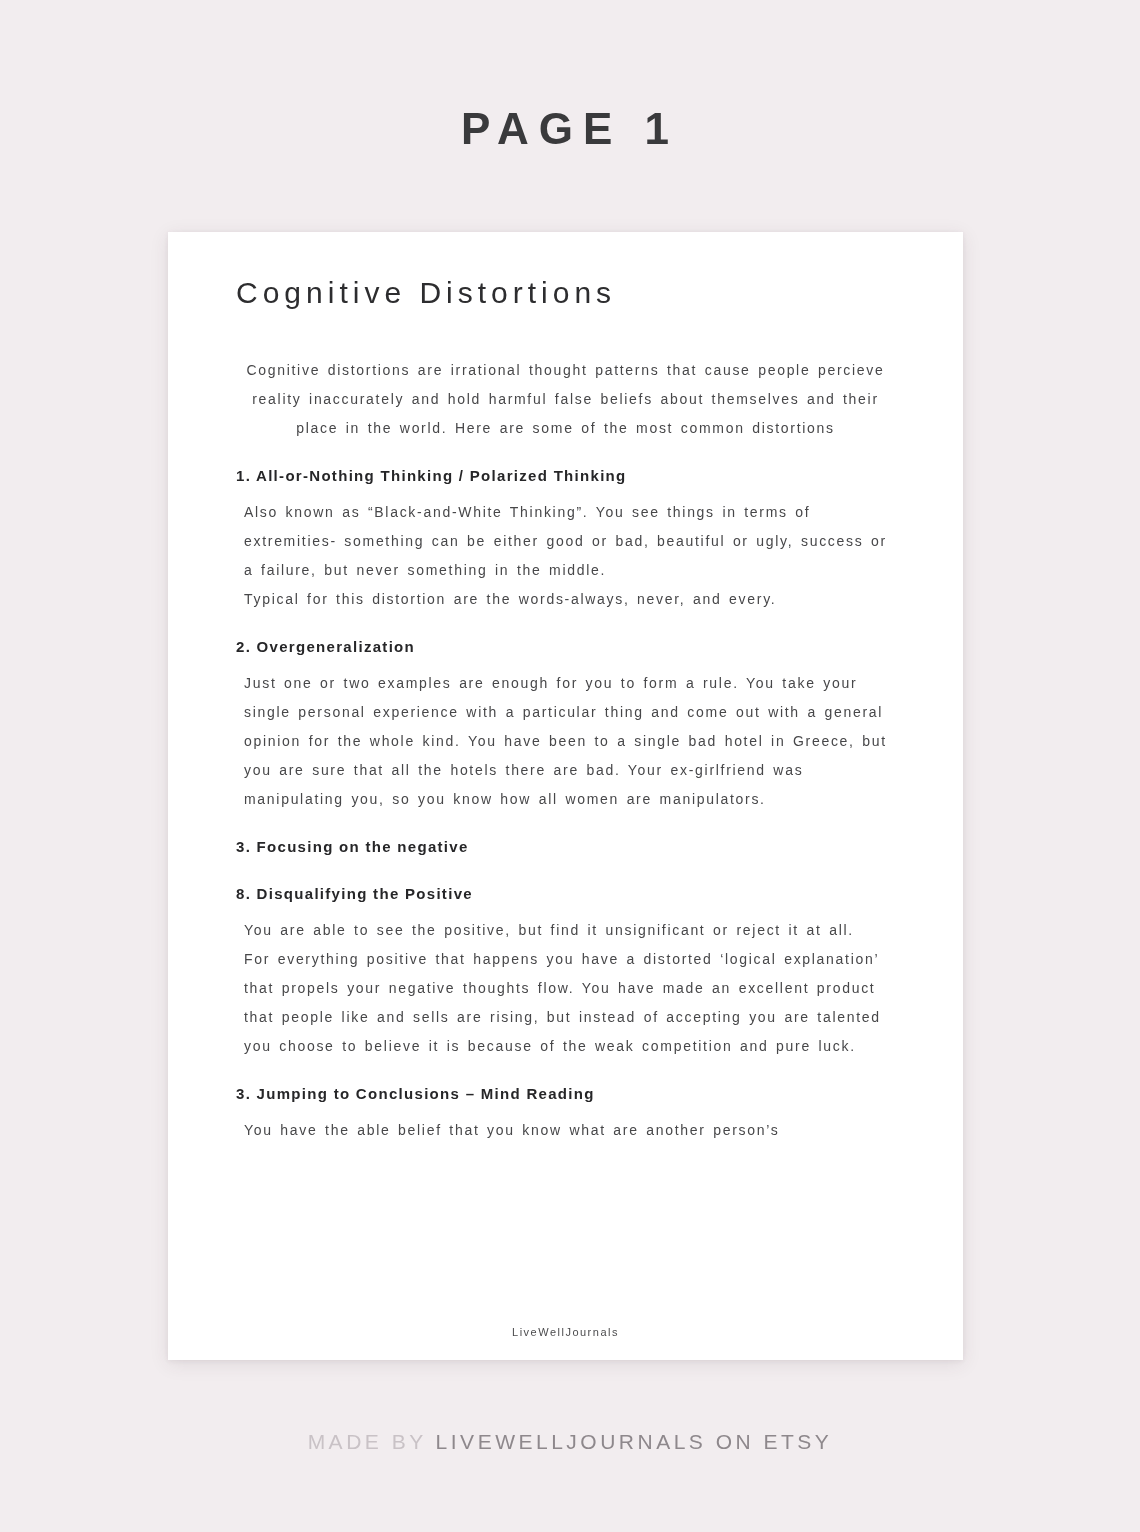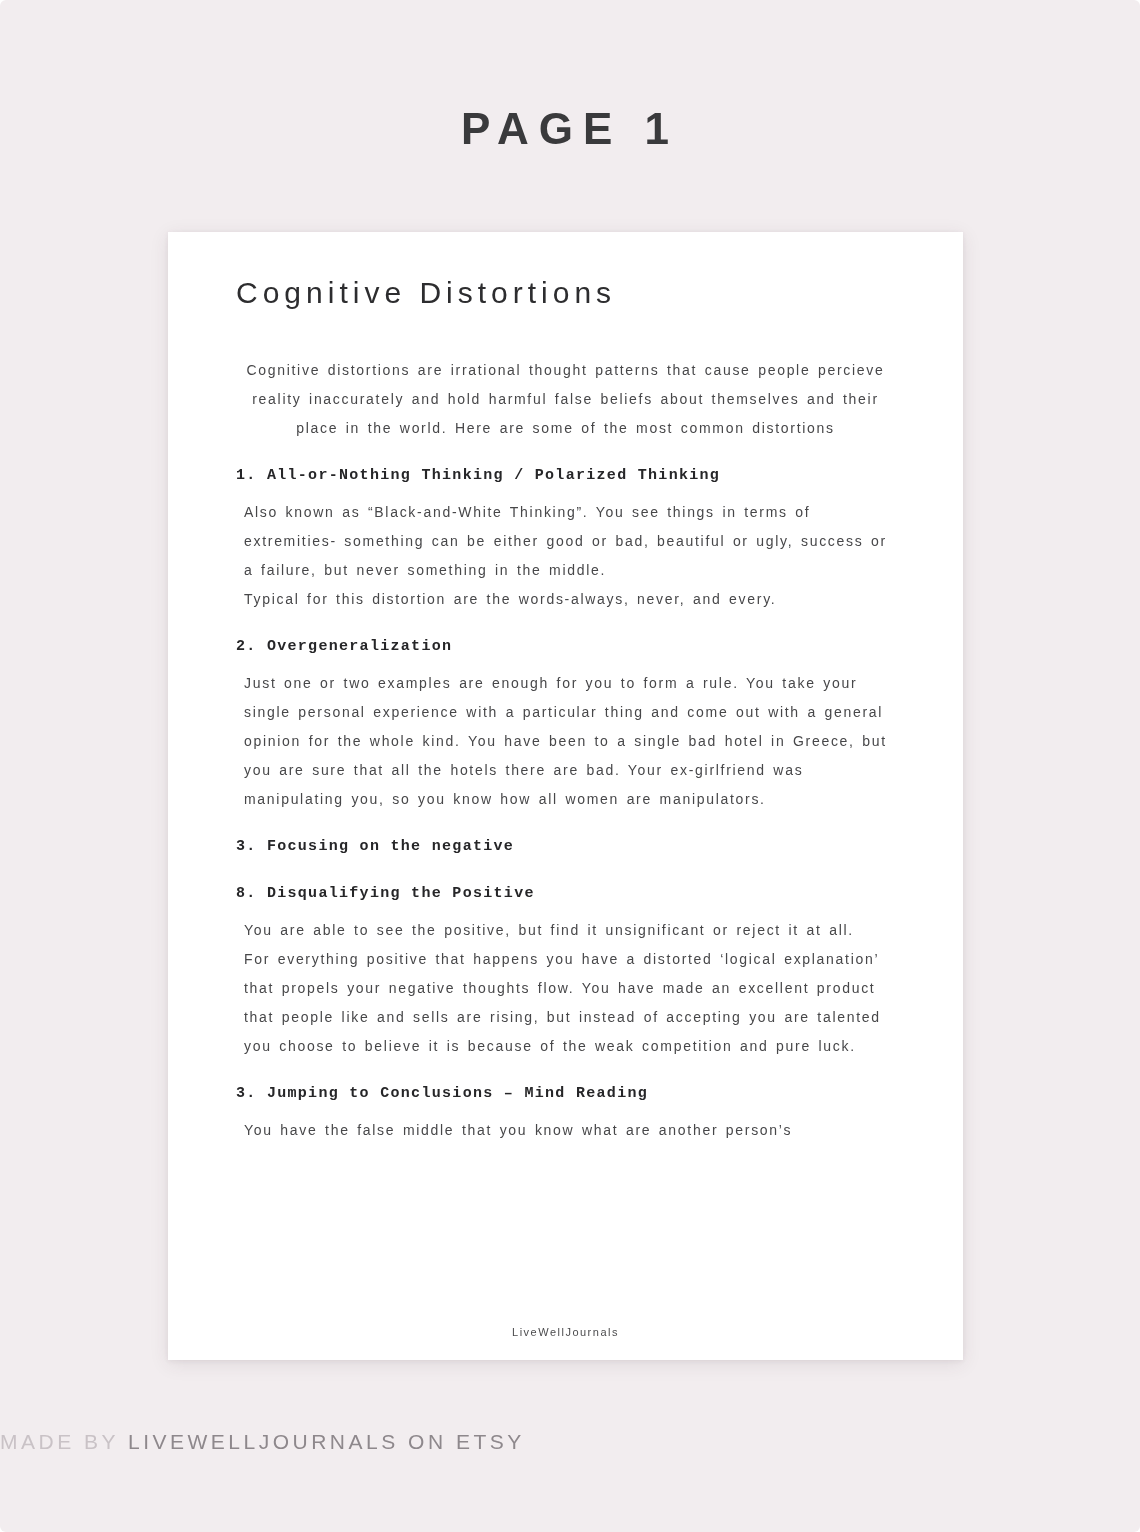--- a/index.html
+++ b/index.html
@@ -6,21 +6,20 @@
     margin: 0;
     padding: 0;
   }
   .stage {
     position: relative;
     width: 1140px;
     height: 1532px;
     background: #f2edef;
     font-family: "Liberation Sans", "DejaVu Sans", sans-serif;
     overflow: hidden;
-    border-radius: 6px;
   }
   .page-label {
     position: absolute;
     top: 104px;
     left: 0;
     width: 100%;
     text-align: center;
     font-size: 44px;
     font-weight: 700;
     letter-spacing: 10px;
@@ -58,21 +57,20 @@
   .doc-section {
     margin-top: 18px;
   }
   .sec-heading {
     font-size: 15px;
     font-weight: 700;
     letter-spacing: 1.3px;
     color: #262628;
     line-height: 29px;
     margin: 0;
-    font-family: Liberation Mono, monospace;
   }
   .sec-body {
     font-size: 14px;
     line-height: 29px;
     letter-spacing: 1.7px;
     word-spacing: 2px;
     color: #474749;
     margin: 8px;
     white-space: pre-line;
   }
@@ -84,20 +82,21 @@
     text-align: center;
     font-size: 11px;
     letter-spacing: 1.5px;
     color: #4c4c4e;
   }
   .banner {
     position: absolute;
     top: 1430px;
     left: 0;
     width: 100%;
+    text-align: center;
     font-size: 21px;
     font-weight: 500;
     letter-spacing: 3.5px;
   }
   .banner .made-by { color: #c9c2c6; }
   .banner .brand   { color: #8e888c; }
 </style>
 </head>
 <body>
 
@@ -126,21 +125,21 @@
       <h2 class="sec-heading">3. Focusing on the negative</h2>
     </div>
 
     <div class="doc-section">
       <h2 class="sec-heading">8. Disqualifying the Positive</h2>
       <p class="sec-body">You are able to see the positive, but find it unsignificant or reject it at all. For everything positive that happens you have a distorted ‘logical explanation’ that propels your negative thoughts flow. You have made an excellent product that people like and sells are rising, but instead of accepting you are talented you choose to believe it is because of the weak competition and pure luck.</p>
     </div>
 
     <div class="doc-section">
       <h2 class="sec-heading">3. Jumping to Conclusions – Mind Reading</h2>
-      <p class="sec-body">You have the false middle that you know what are another person’s</p>
+      <p class="sec-body">You have the able belief that you know what are another person’s</p>
     </div>
 
     <div class="page-footer">LiveWellJournals</div>
   </div>
 
   <div class="banner">
     <span class="made-by">MADE BY </span><span class="brand">LIVEWELLJOURNALS ON ETSY</span>
   </div>
 
 </div>

